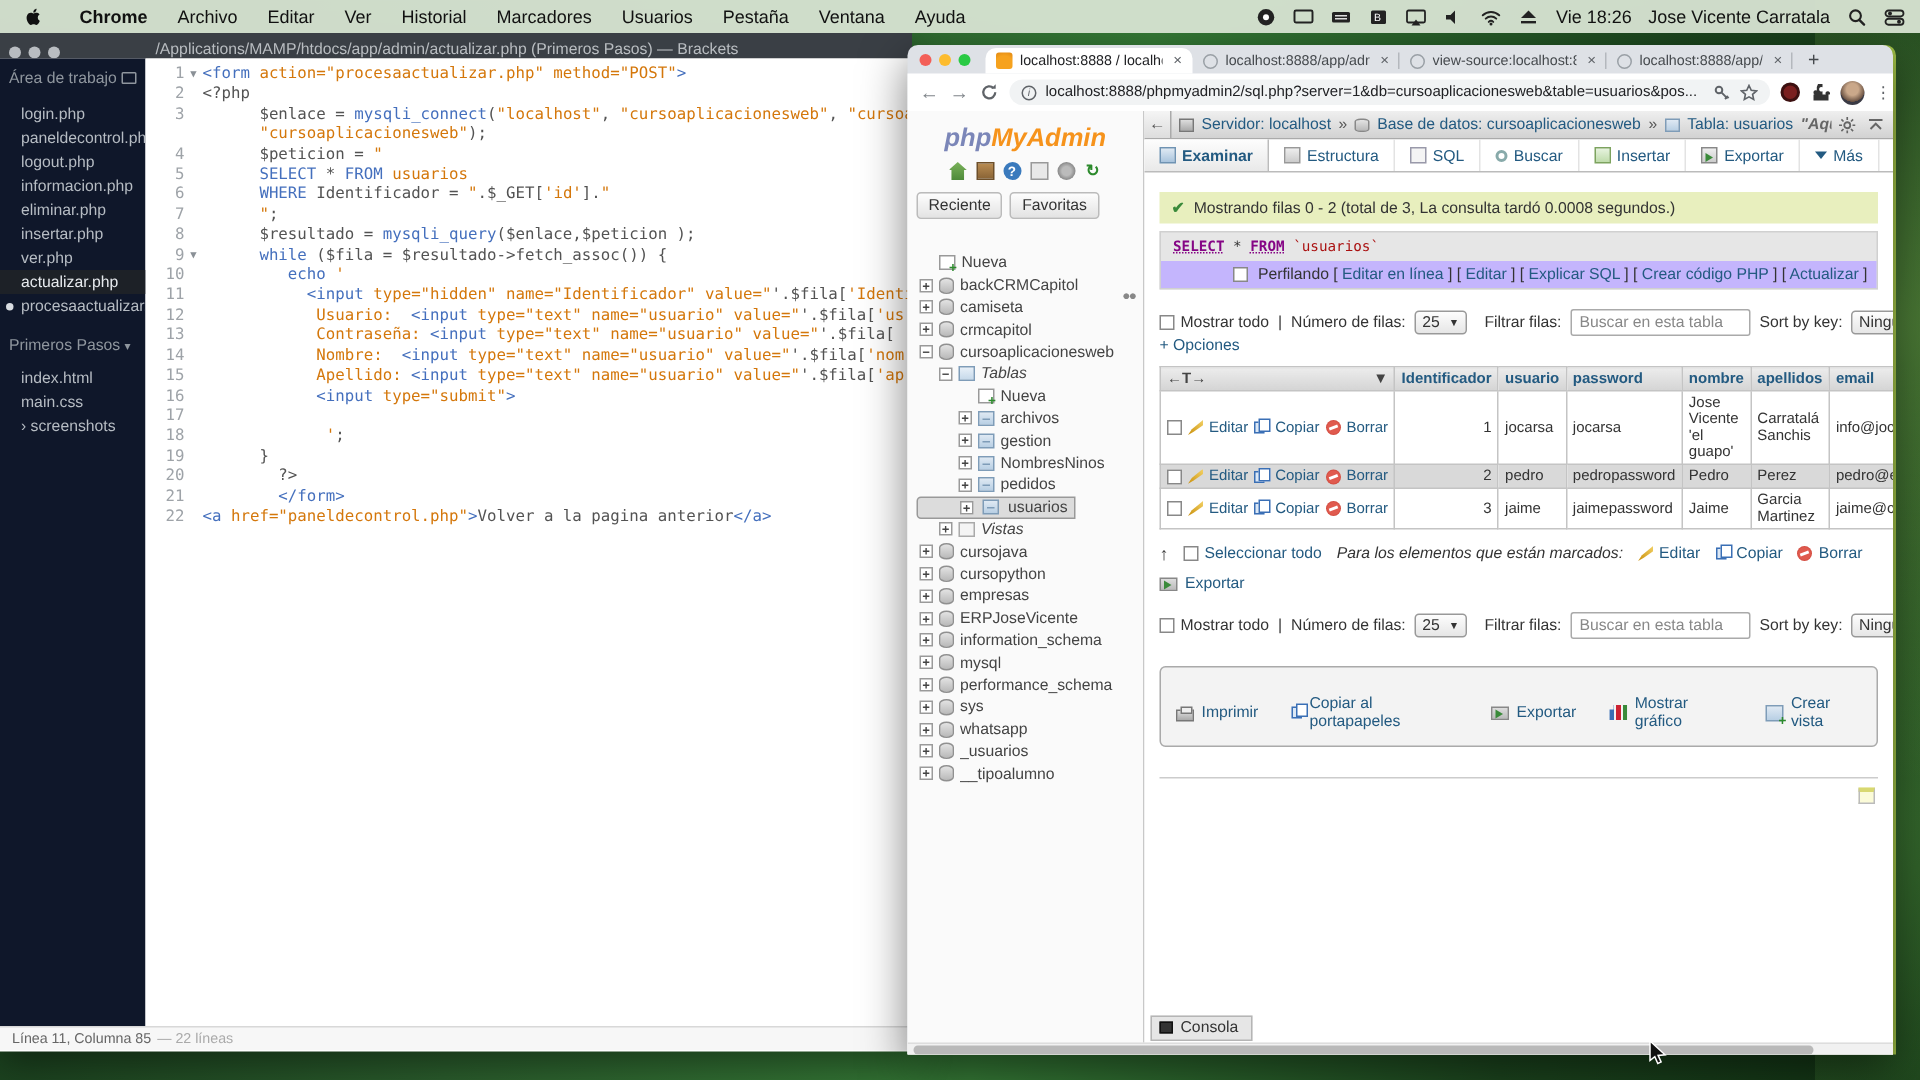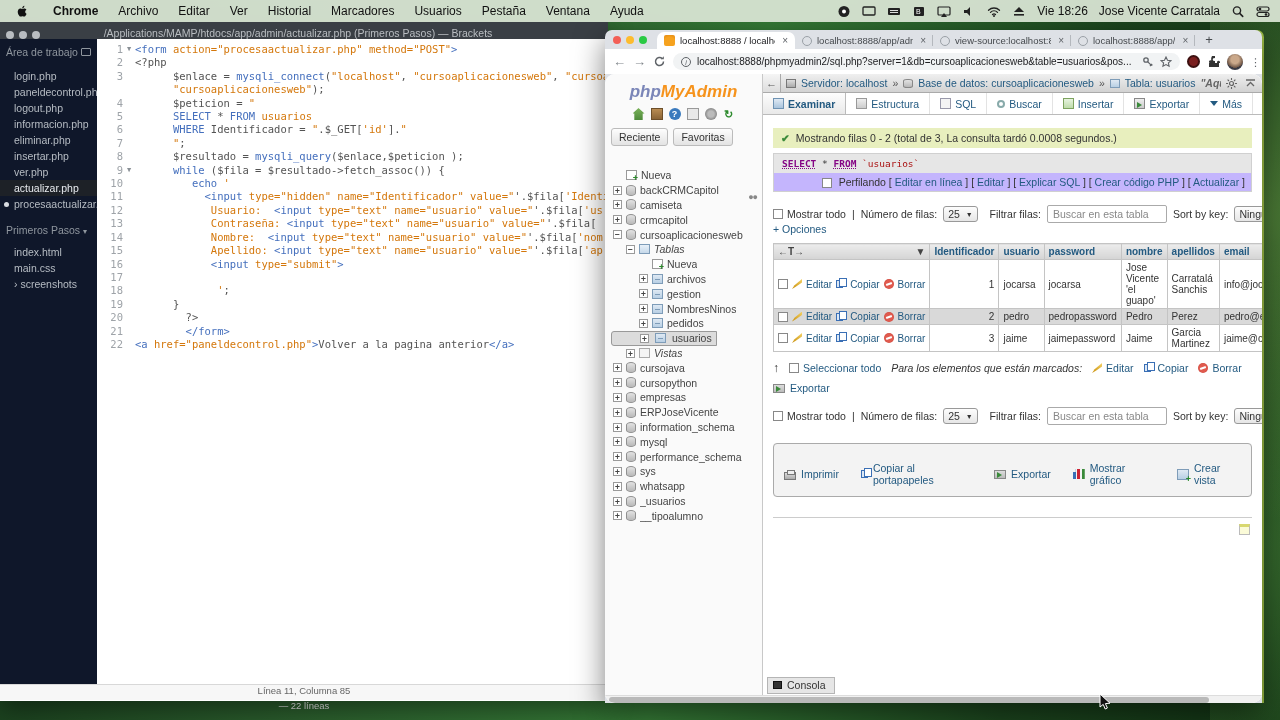--- a/index.html
+++ b/index.html
@@ -41,21 +41,21 @@
   .bk-proj{padding:12px 6px 8px 6px;color:#8f969e;white-space:nowrap;}
   .bk-proj .car{font-size:8px;}
   .bk-editor{flex:1;background:#fff;font-family:"DejaVu Sans Mono","Liberation Mono",monospace;
              font-size:10.5px;line-height:13.4px;padding-top:4px;overflow:hidden;color:#535353;}
   .cl{display:flex;white-space:pre;}
   .cnum{width:26px;text-align:right;color:#anything;color:#9ea3a8;flex:none;}
   .cfold{width:12px;text-align:center;color:#8a9096;font-size:7px;flex:none;line-height:13.4px;}
   .ctext{flex:1;}
   .sb{color:#446fbd;} .so{color:#d4770b;} .sp{color:#535353;}
   .bk-status{height:16px;border-top:1px solid #d8d8d8;background:#f7f7f7;color:#666;
-             font-size:9.5px;display:flex;align-items:center;padding:0 8px;gap:4px;flex-direction:column;}
+             font-size:9.5px;display:flex;align-items:center;padding:0 8px;gap:4px;}
   .bk-status .dim{color:#aaa;}
 
   
   .cr{left:605px;top:30px;width:657px;height:673px;z-index:2;border-radius:7px 7px 0 0;
       background:#dee1e6;box-shadow:0 10px 30px rgba(0,0,0,.5),2px 0 0 rgba(190,220,80,.8);}
   .cr-tabstrip{height:19px;display:flex;align-items:flex-end;padding:0 0 0 8px;}
   .cr-lights{display:flex;gap:5px;align-items:center;height:100%;margin-right:10px;}
   .cr-lights i{width:8px;height:8px;border-radius:50%;display:block;}
   .lr{background:#f35f57;} .ly{background:#fdbc2e;} .lg{background:#2aca44;}
   .cr-tab{display:flex;align-items:center;gap:5px;font-size:9.5px;color:#45494d;
@@ -71,21 +71,21 @@
   .cr-toolbar{height:25px;background:#fff;display:flex;align-items:center;padding:0 8px;gap:7px;}
   .nav-arrow{color:#80868b;font-size:13px;line-height:1;}
   .omnibox{flex:1;height:17px;background:#f1f3f4;border-radius:9px;display:flex;align-items:center;
            padding:0 8px;font-size:10px;color:#202124;gap:6px;min-width:0;}
   .omni-i{width:10px;height:10px;border:1px solid #5f6368;border-radius:50%;color:#5f6368;
           font-size:7px;line-height:9px;text-align:center;flex:none;font-style:italic;}
   .omni-url{white-space:nowrap;overflow:hidden;flex:1;}
   .ext-red{width:13px;height:13px;border-radius:50%;background:#7a1f1f;border:2px solid #3c1010;}
   .avatar{width:16px;height:16px;border-radius:50%;background:radial-gradient(circle at 50% 35%,#caa88a 30%,#6b5344 62%,#3a3a44 63%);}
   .cr-menu3{color:#5f6368;font-size:11px;letter-spacing:0;line-height:4px;width:4px;}
-  .cr-content{height:629px;background:#fff;display:flex;position:relative;overflow:hidden;border-radius:10px;}
+  .cr-content{height:629px;background:#fff;display:flex;position:relative;overflow:hidden;}
 
   
   .pma-nav{width:158px;background:#fafafa;border-right:1px solid #c8c8c8;flex:none;
            font-size:10.5px;color:#444;position:relative;overflow:hidden;}
   .pma-logo{text-align:center;font-size:17px;font-weight:bold;font-style:italic;padding:8px 0 2px 0;}
   .pma-logo .lp{color:#7b86b8;} .pma-logo .lr2{color:#f6931c;}
   .pma-navicons{display:flex;justify-content:center;gap:6px;padding:4px 0 6px 0;}
   .ni{width:12px;height:12px;display:inline-block;}
   .ni-home{background:linear-gradient(#7ab25a,#4e8a3a);clip-path:polygon(50% 0,100% 45%,85% 45%,85% 100%,15% 100%,15% 45%,0 45%);}
   .ni-exit{background:linear-gradient(#b98c52,#8a6436);border:1px solid #6d4f2a;}

